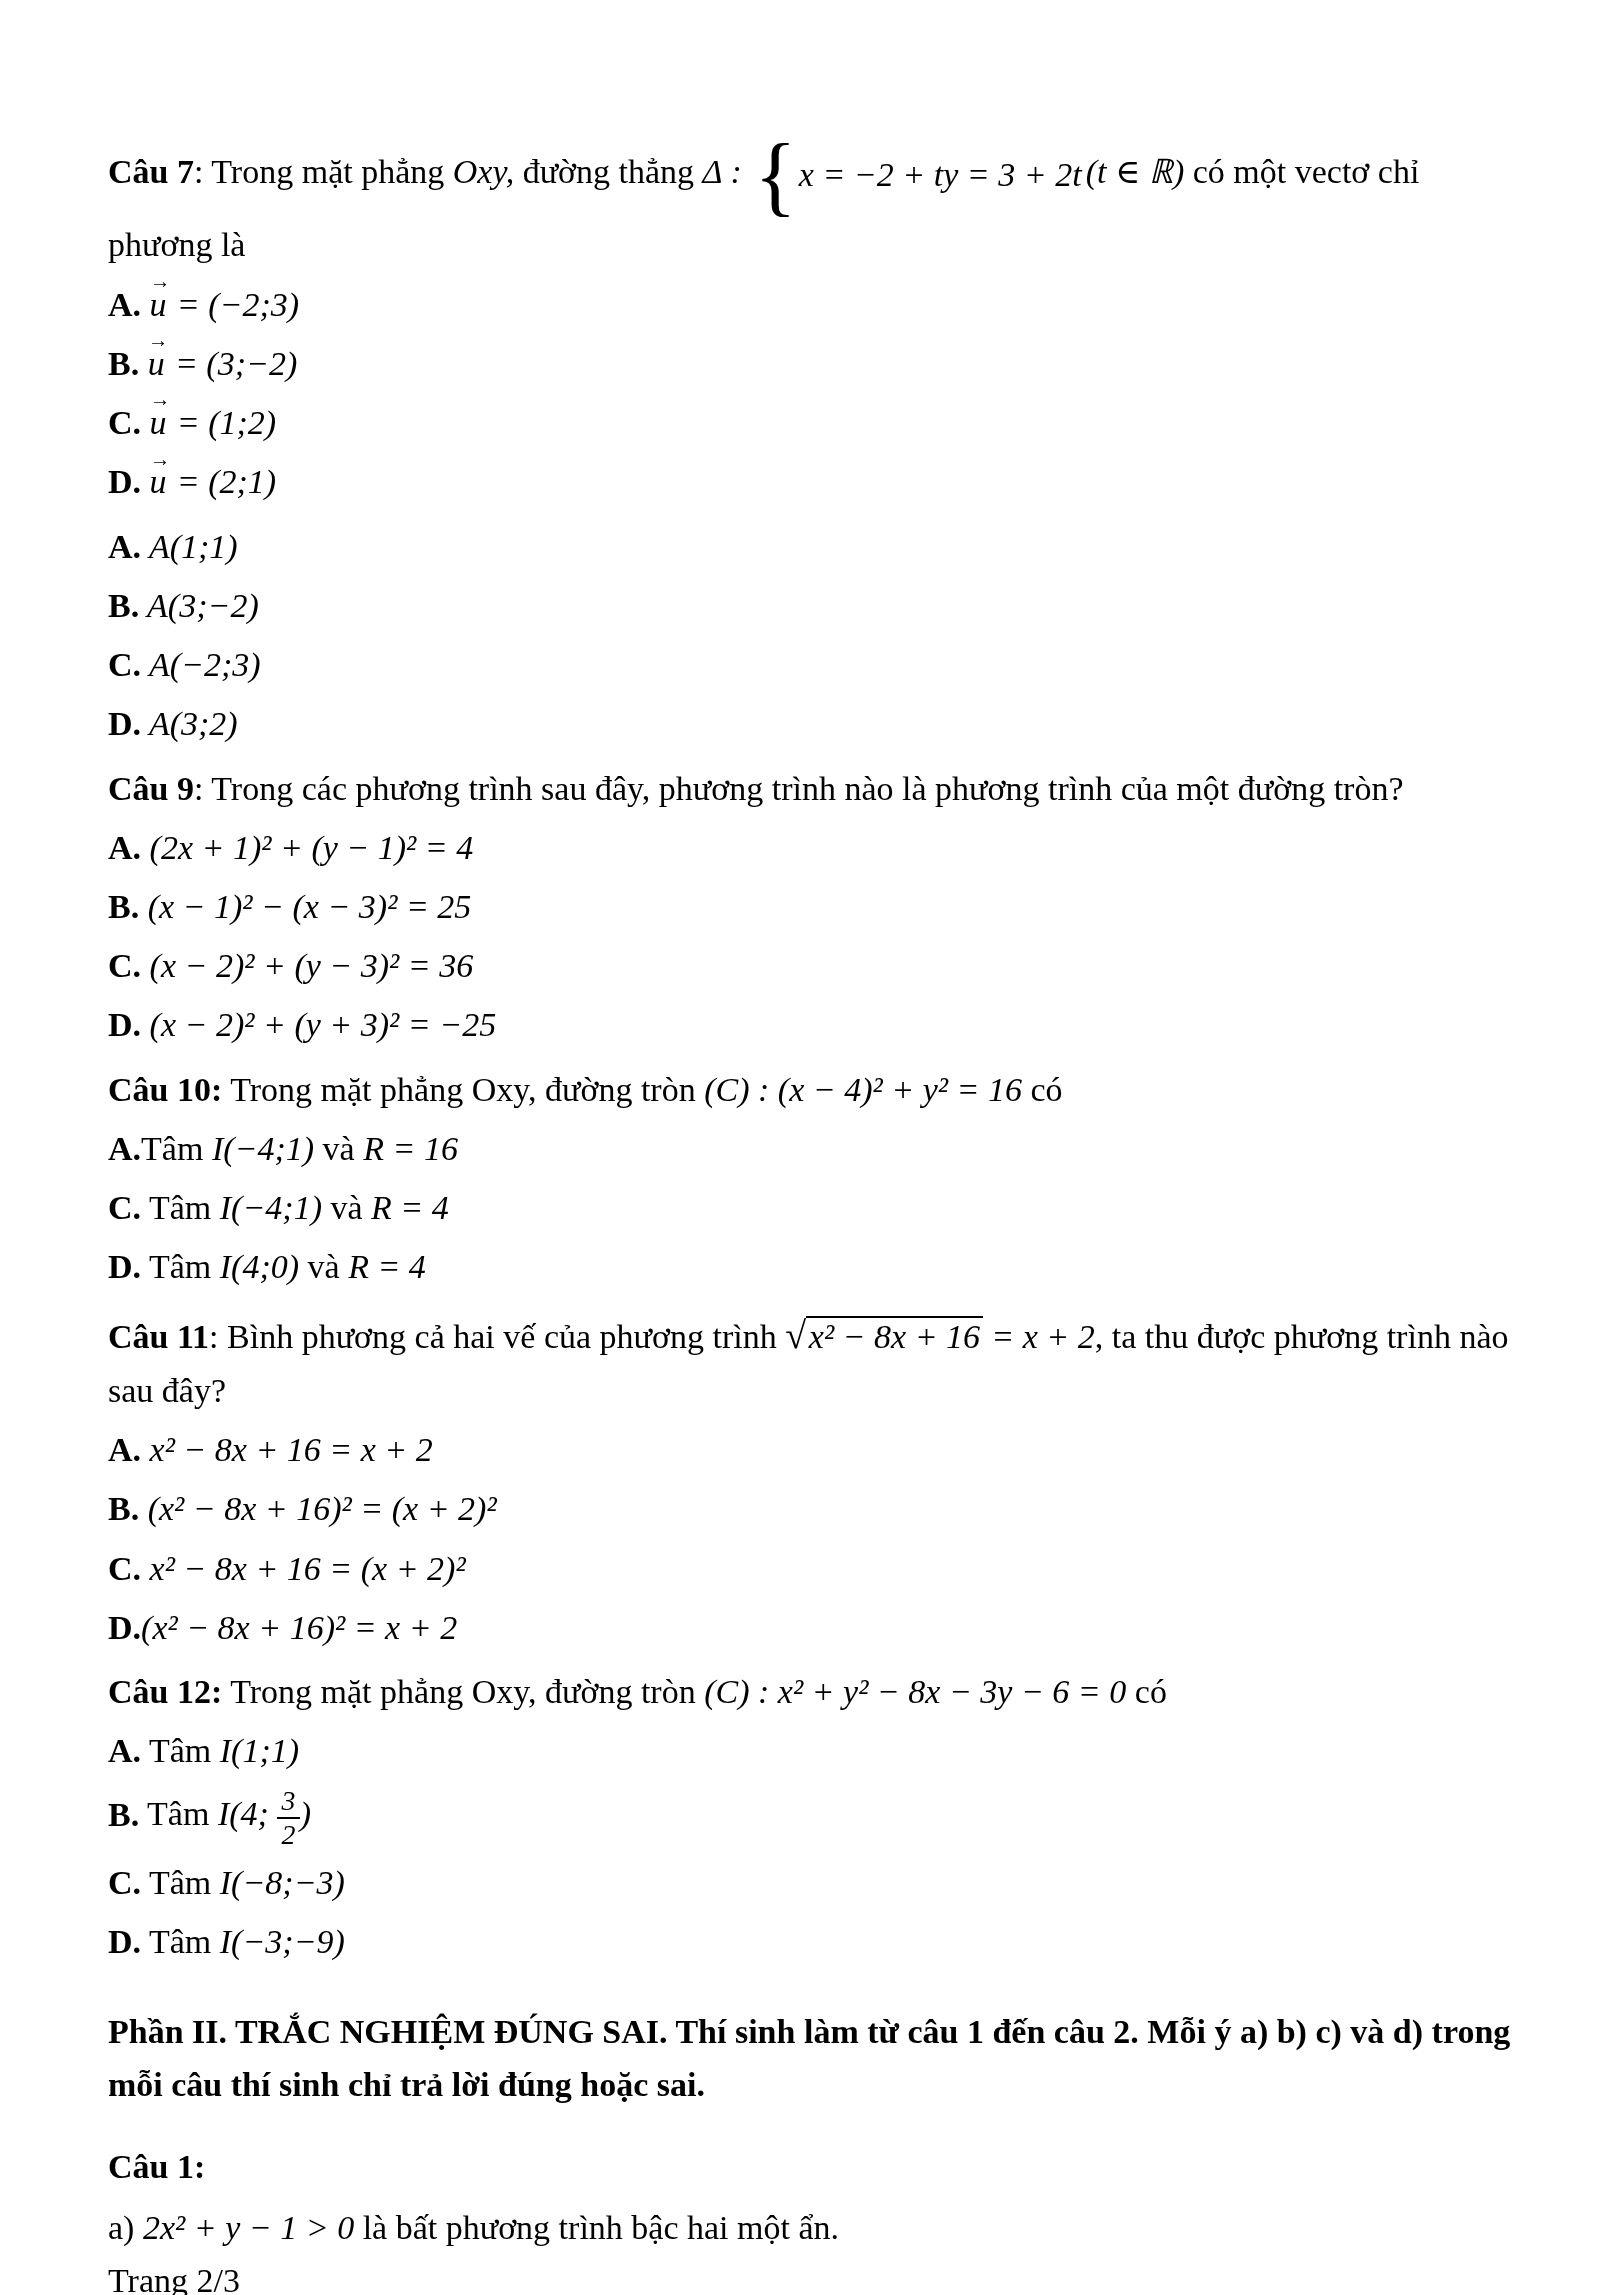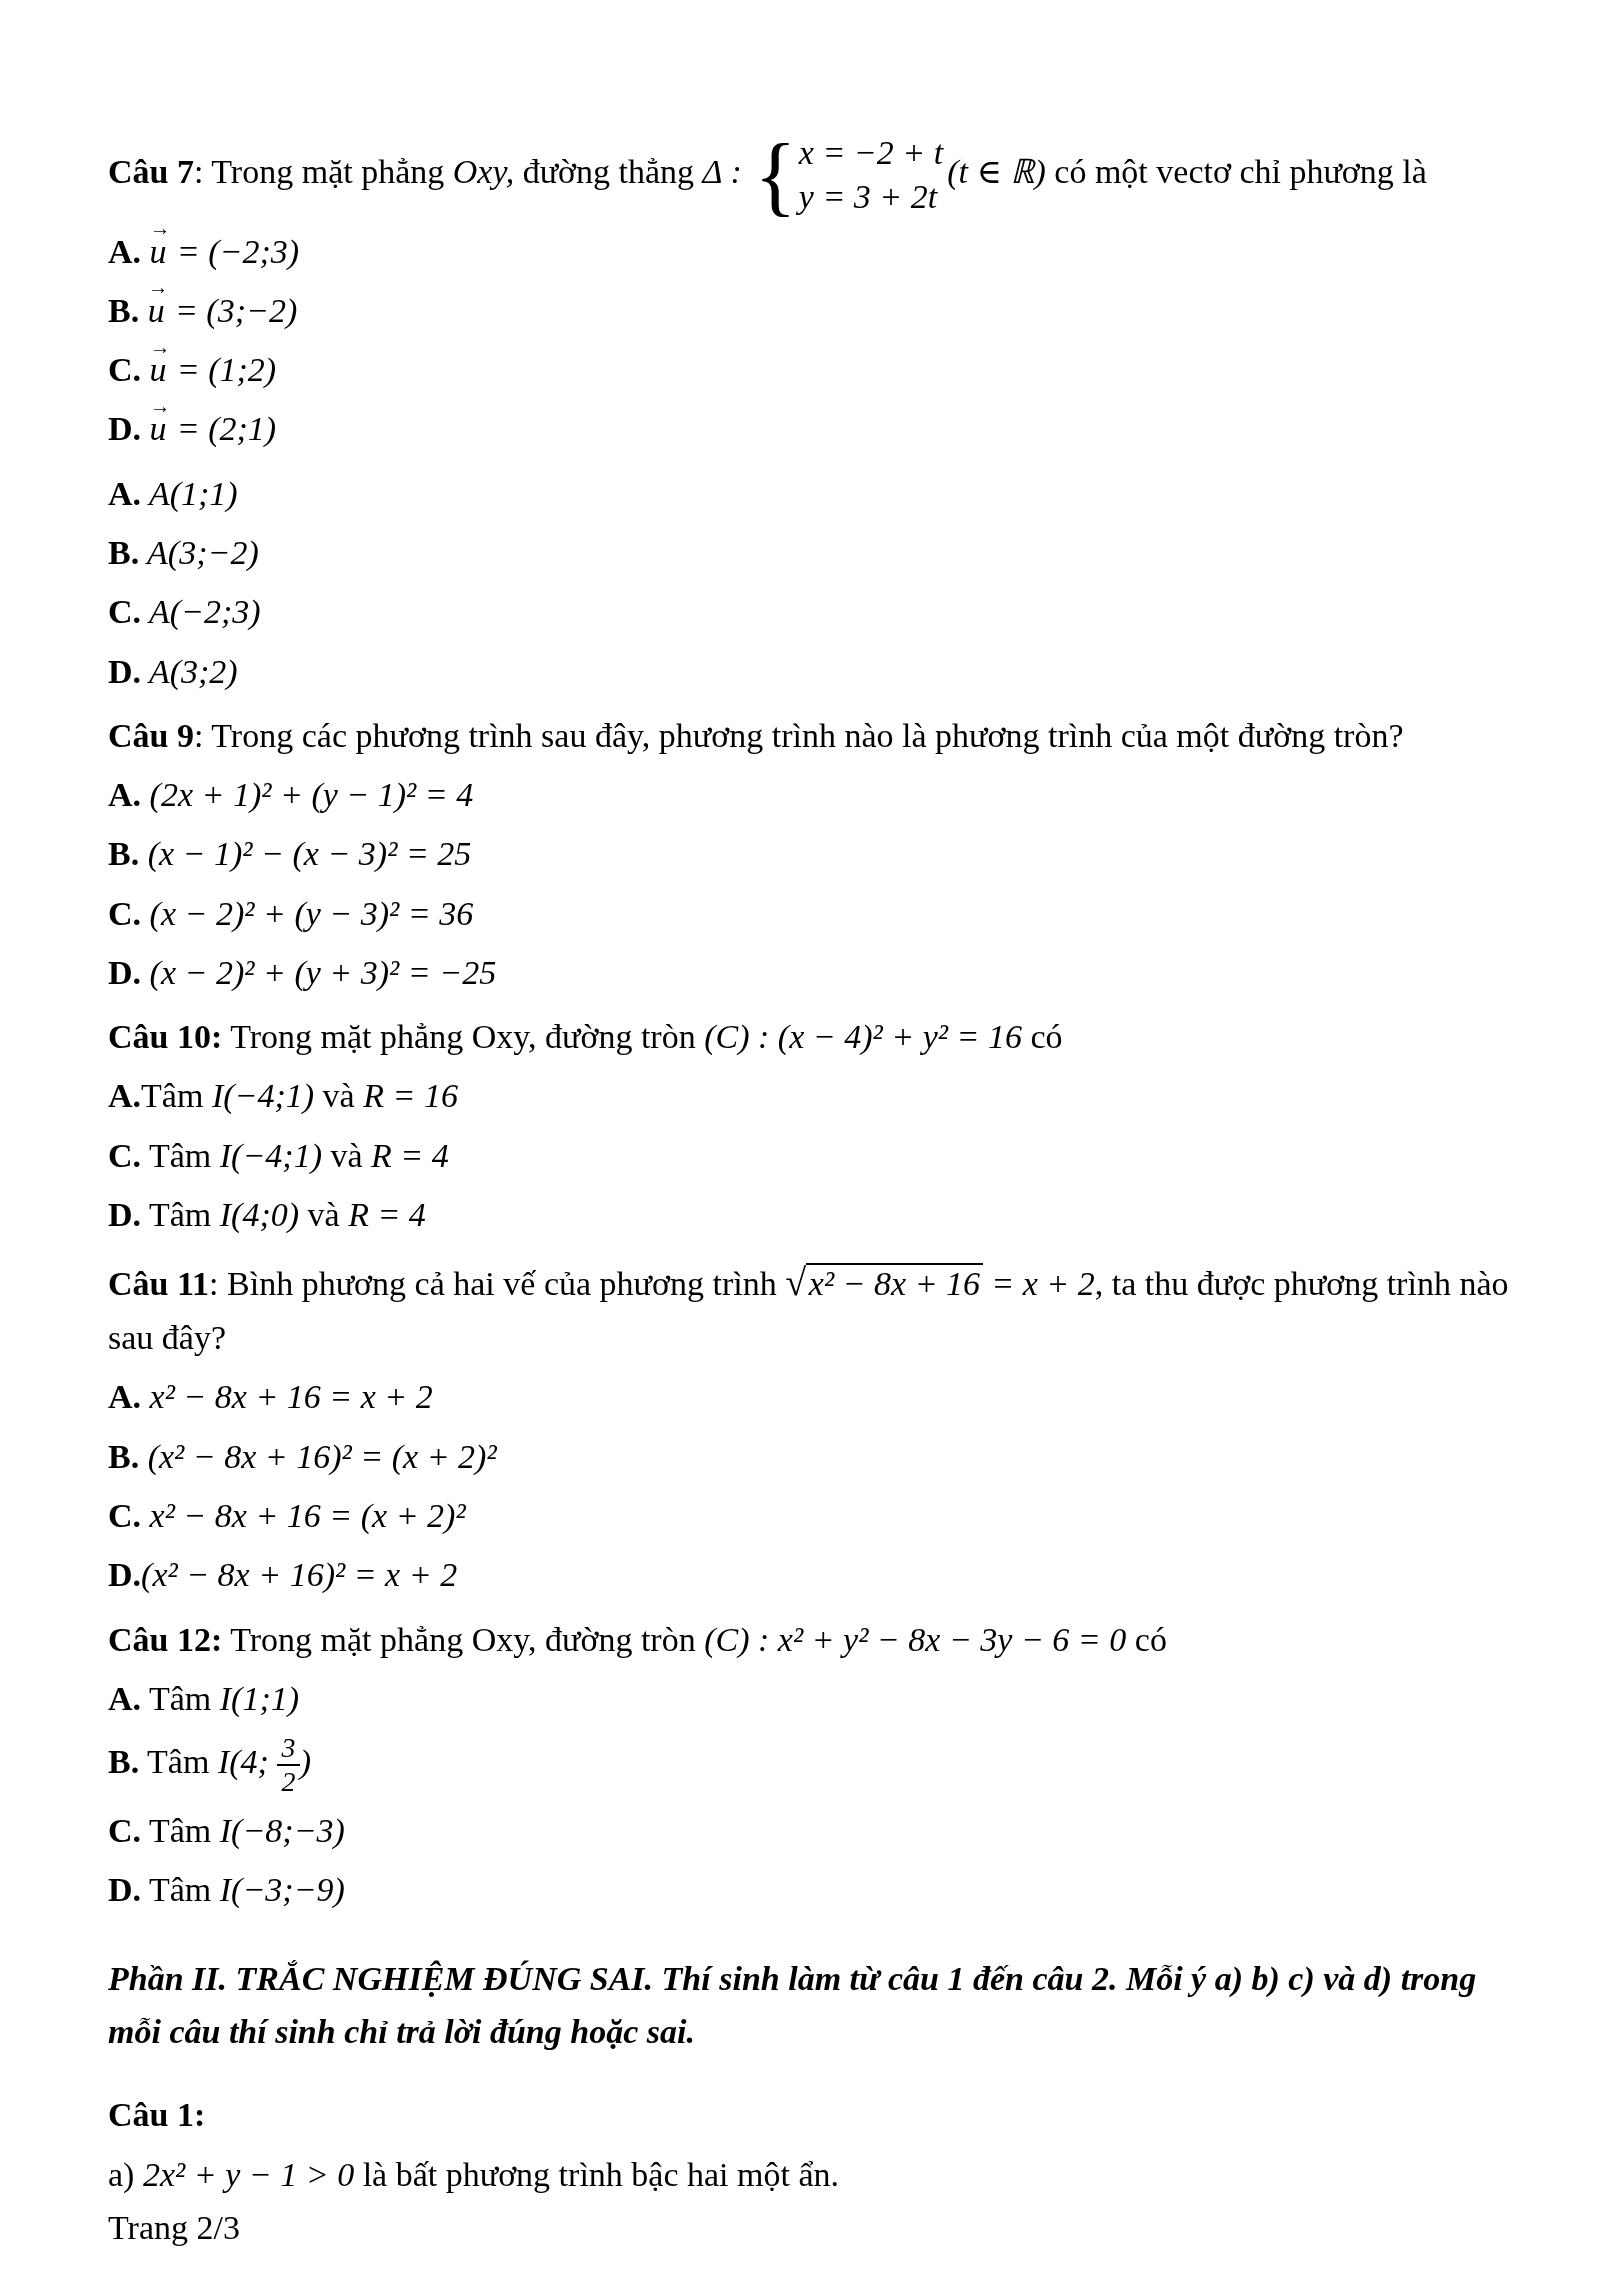--- a/index.html
+++ b/index.html
@@ -14,29 +14,29 @@
   .q-intro{margin:0}
   .q-label{font-weight:bold}
   .opt{margin:6.5px 0}
   .opt-key{font-weight:bold}
   .run-text{font-style:normal}
   .run-math{font-style:italic}
   .run-vec{font-style:italic;display:inline-block;position:relative;margin-right:0.05em}
   .run-vec::after{content:"\2192";position:absolute;left:0.02em;top:-0.62em;font-size:0.6em;font-style:normal}
   .system{display:inline-flex;align-items:center;vertical-align:middle;margin:0 0.12em}
   .brace{font-size:2.6em;line-height:1;font-weight:400}
-  .sys-lines{display:inline-flex;flex-direction:column;line-height:1.3;margin-left:0.06em}
+  .sys-lines{display:inline-flex;flex-direction:row;line-height:1.3;margin-left:0.06em}
   .sys-line{font-style:italic}
   .sqrt{white-space:nowrap}
   .sqrt::before{content:"\221A";font-size:1.12em;font-style:normal}
   .radicand{border-top:2px solid #000;font-style:italic;padding:0 0.08em}
   .frac{display:inline-flex;flex-direction:column;vertical-align:middle;text-align:center;line-height:1.15;font-size:0.82em;font-style:italic}
   .frac .num{border-bottom:2px solid #000;padding:0 0.15em}
   .frac .den{padding:0 0.15em}
-  .heading-bi{font-weight:bold;font-style:italic;margin:37px 0 0}
+  .heading-bi{font-weight:bold;margin:37px 0 0}
   .part1{margin-top:30px}
   .part1-label{font-weight:bold;margin:0}
   .part1-item{margin:7.9px 0 0}
   .footer{margin-top:auto;text-align:left;padding-right:9.8px}
 </style>
 </head>
 <body>
 
 <div class="page">
   <main class="content">

